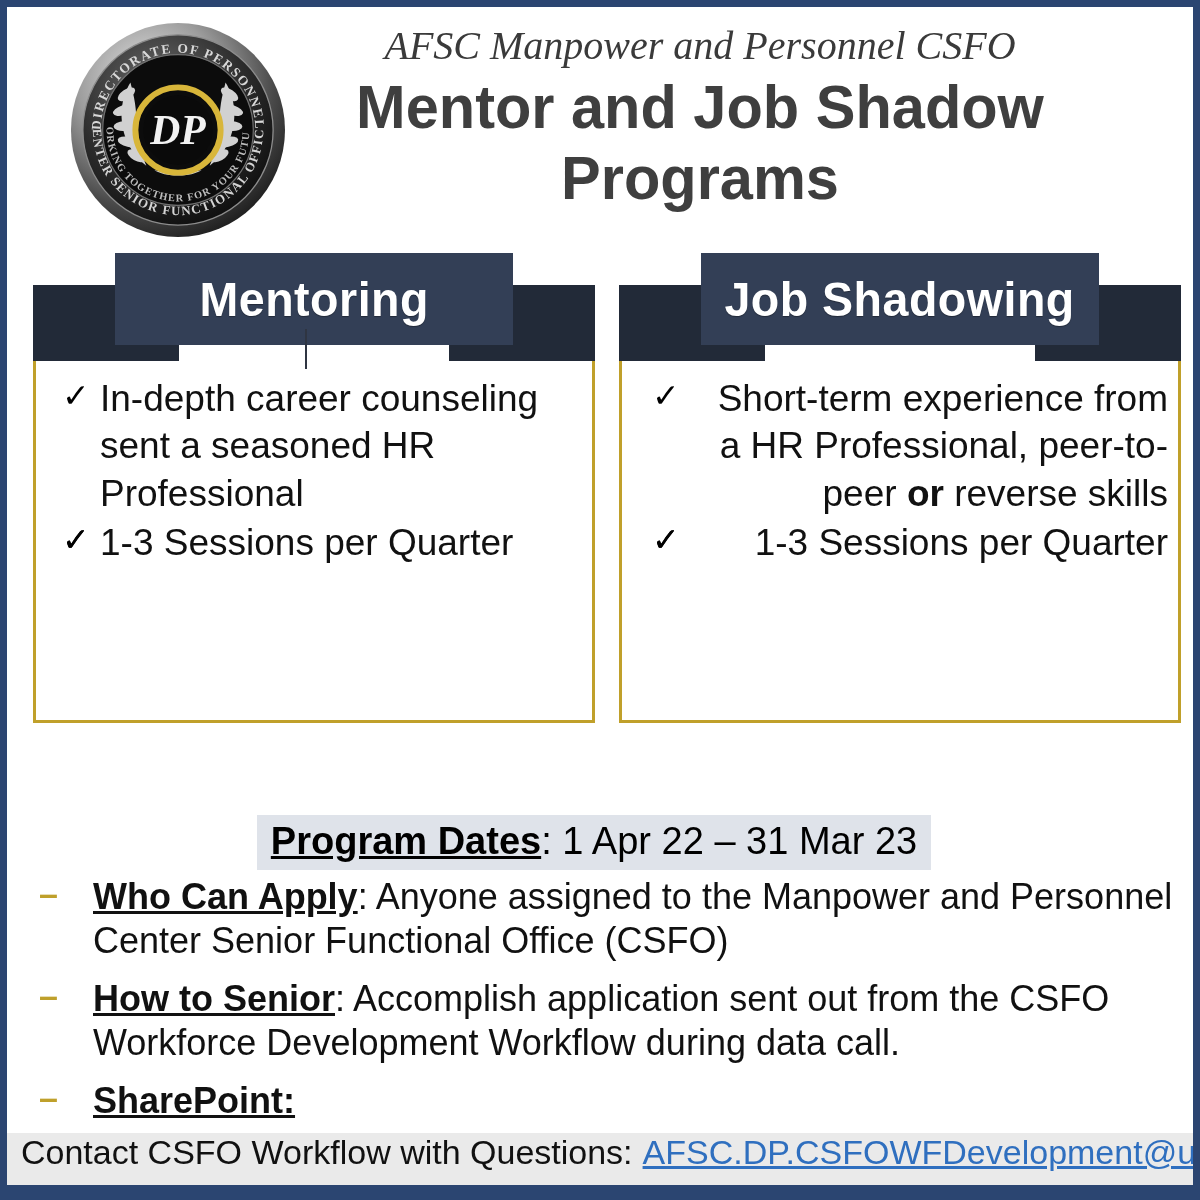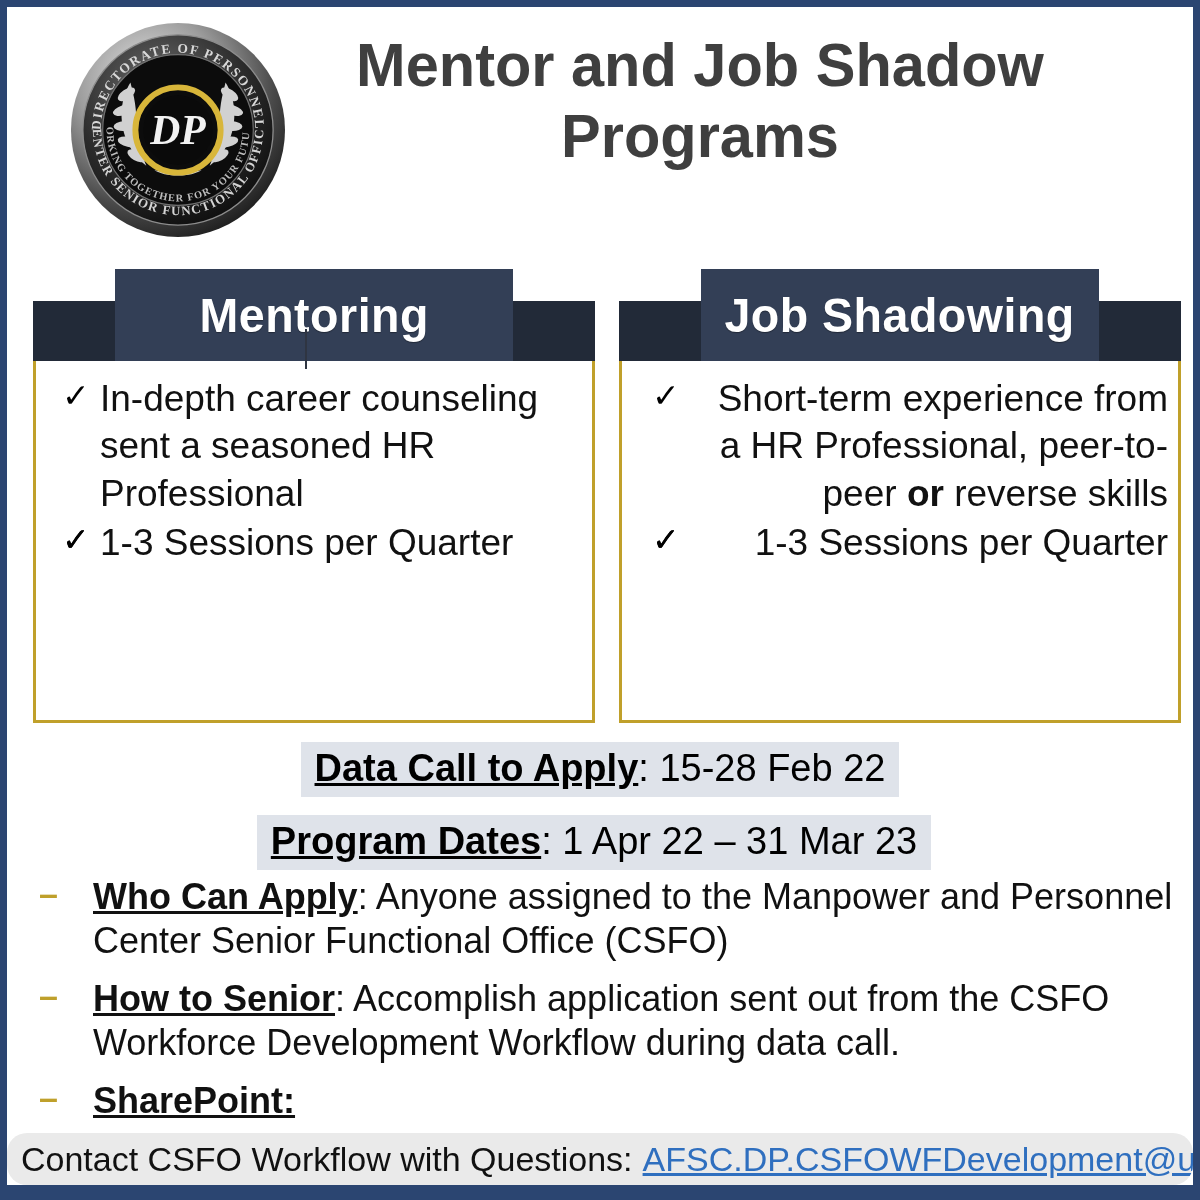--- a/index.html
+++ b/index.html
@@ -68,21 +68,20 @@
   }
 
   
   .panel { position: absolute; top: 246px; }
   .panel.left  { left: 26px;  width: 562px; }
   .panel.right { left: 612px; width: 562px; text-align: right; }
 
   .ribbon {
     position: relative;
     height: 108px;
-    margin-top: 16px;
   }
   .ribbon .tab {
     position: absolute;
     top: 32px;
     width: 146px;
     height: 76px;
     background: #222a38;
   }
   .ribbon .tab.l { left: 0; }
   .ribbon .tab.r { right: 0; }
@@ -210,28 +209,27 @@
 
   
   .footer {
     position: absolute;
     left: 0;
     right: 0;
     bottom: 8px;
     height: 52px;
     background: #eaeaea;
     display: flex;
-    align-items: center;
+    align-items: flex-start;
     padding-left: 14px;
     box-sizing: border-box;
     font-size: 34px;
     color: #111111;
     white-space: nowrap;
     overflow: hidden;
-    border-radius: 20px;
   }
   .footer .email { margin-left: 10px; }
   .footer-rule {
     position: absolute;
     left: 0; right: 0; bottom: 0;
     height: 8px;
     background: #2b4571;
   }
 </style>
 </head>
@@ -296,20 +294,21 @@
           <path d="M86,150 C96,158 124,158 134,150 C124,154 96,154 86,150 Z"></path>
         </g>
 
         <circle cx="110" cy="110" r="43" fill="none" stroke="#d8b63a" stroke-width="6"></circle>
         <circle cx="110" cy="110" r="35" fill="#0a0a0a"></circle>
         <text x="110" y="124" text-anchor="middle" font-family="Liberation Serif, serif" font-size="42" font-weight="bold" font-style="italic" fill="#f2f2f2">DP</text>
       </svg>
     </div>
 
     <div class="title-block">
+      <div class="subtitle">AFSC Manpower and Personnel CSFO</div>
       <div class="main-title">
         <div>Mentor and Job Shadow</div>
         <div>Programs</div>
       </div>
     </div>
   </div>
 
   <div class="panel left">
     <div class="ribbon">
       <div class="tab l"></div>
@@ -354,23 +353,20 @@
           <span class="tick">✓</span>
         </li>
         <li>
           <span class="tick">✓</span>
           <span>1-3 Sessions per Quarter</span>
         </li>
       </ul>
     </div>
   </div>
 
-  <div class="datebar" id="date-call">
-    <span class="hl"><b>Data Call to Apply</b><span>: 15-28 Feb 22</span></span>
-  </div>
   <div class="datebar" id="prog-dates">
     <span class="hl"><b>Program Dates</b><span>: 1 Apr 22 – 31 Mar 23</span></span>
   </div>
 
   <div class="dashlist">
     <div class="dash-item" id="who-item">
       <span class="dash">–</span><b>Who Can Apply</b><span>: Anyone assigned to the Manpower and Personnel Center Senior Functional Office (CSFO)</span>
     </div>
     <div class="dash-item" id="how-item">
       <span class="dash">–</span><b>How to Senior</b><span>:  Accomplish application sent out from the CSFO Workforce Development Workflow during data call.</span>

